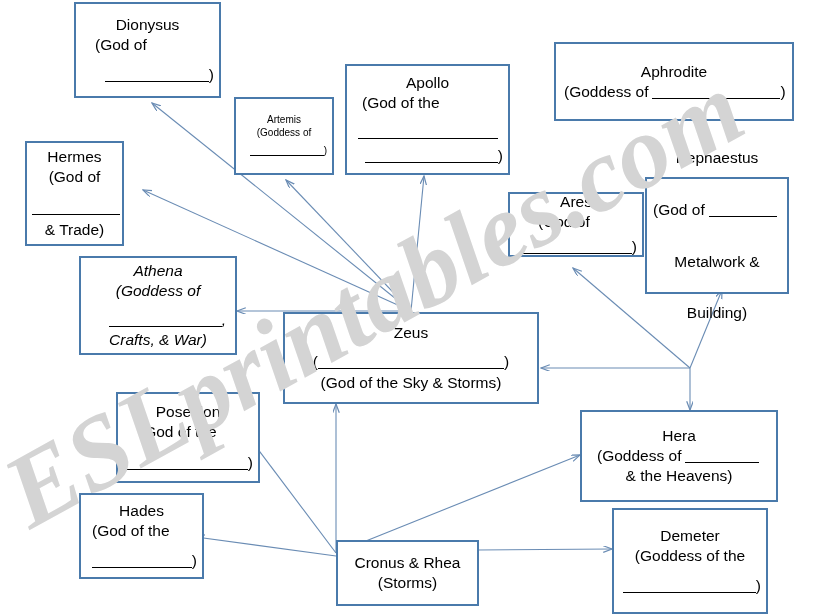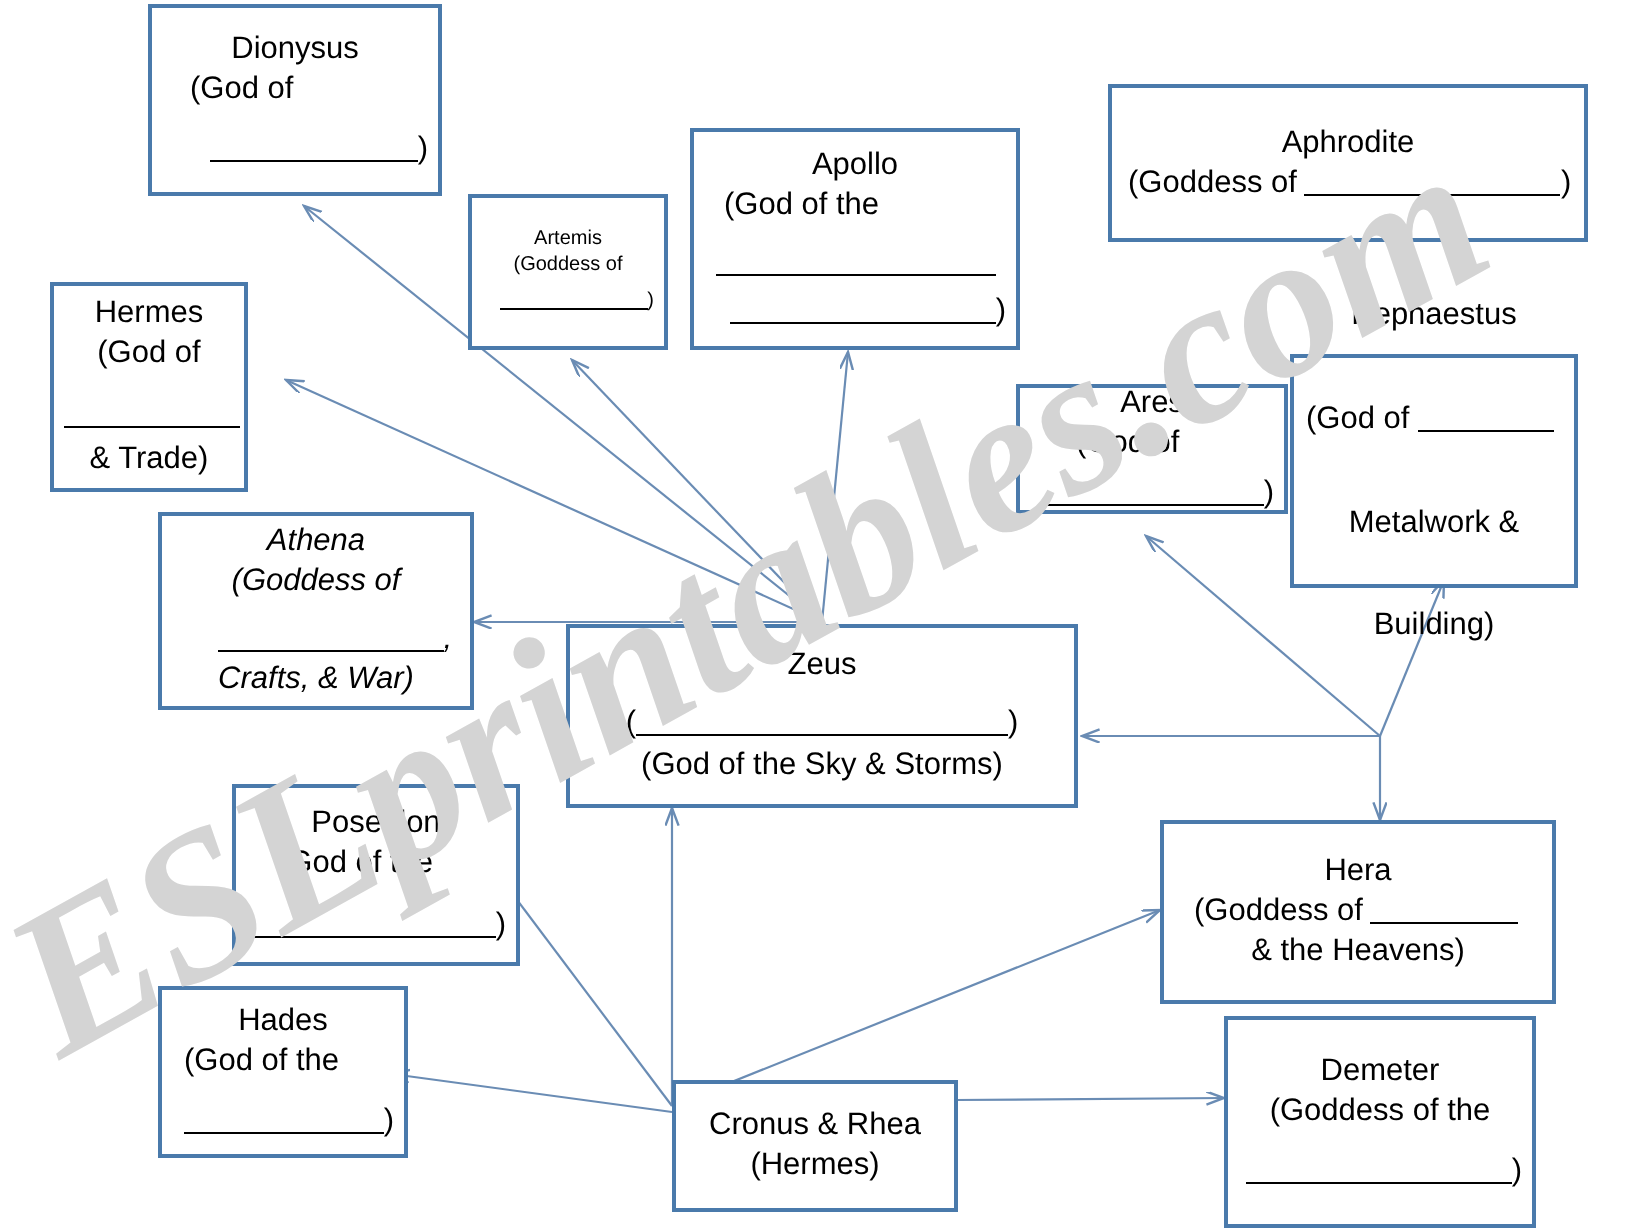--- a/index.html
+++ b/index.html
@@ -181,16 +181,16 @@
   </div>
 
   <div class="node" style="left:612px; top:508px; width:156px; height:106px;">
     <span class="rowline ctr">Demeter</span>
     <span class="rowline ctr nowrap">(Goddess of the</span>
     <span class="rowline rgt" style="margin-top:11px;"><span class="rule" style="width:133px;"></span><span>)</span></span>
   </div>
 
   <div class="node" style="left:336px; top:540px; width:143px; height:66px;">
     <span class="rowline ctr">Cronus &amp; Rhea</span>
-    <span class="rowline ctr">(Hermes)</span>
+    <span class="rowline ctr">(Storms)</span>
   </div>
 
 </div>
 
 </body></html>

